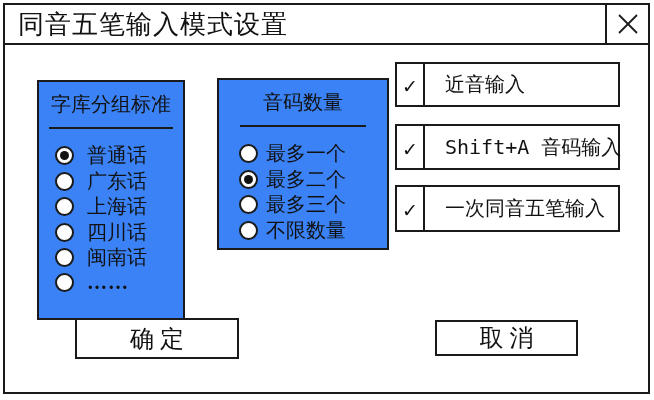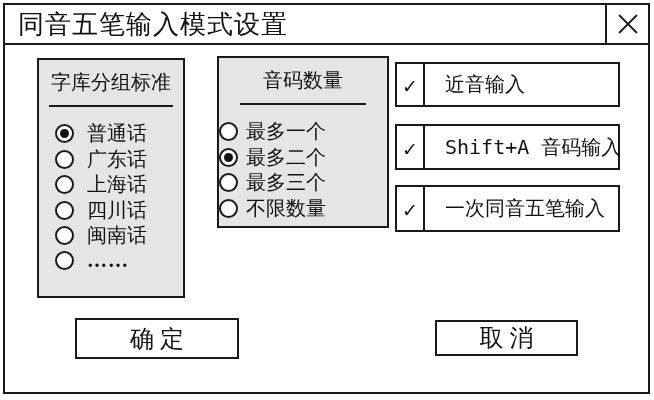--- a/index.html
+++ b/index.html
@@ -36,40 +36,41 @@
     width: 43px;
     border-left: 2px solid #1a1a1a;
     display: flex; align-items: center; justify-content: center;
     cursor: pointer;
   }
 
   
   .groupbox {
     position: absolute;
     border: 2px solid #1a1a1a;
-    background: #e5e5e5;
+    background: #3b82f6;
+    margin-top: 22px;
   }
   .groupbox-dialect { left: 32px; top: 53px; width: 148px; height: 240px; }
   .groupbox-count   { left: 212px; top: 51px; width: 172px; height: 172px; }
   .group-title {
     margin-top: 9px;
     text-align: center;
     font-size: 20px;
     white-space: nowrap;
   }
   .group-rule {
     border: none;
     border-top: 2px solid #1a1a1a;
     margin: 9px 10px 0 10px;
   }
   .groupbox-count .group-rule { margin: 9px 21px 0 21px; }
 
   .option-list { margin-top: 11px; }
   .groupbox-dialect .option-list { padding-left: 16px; }
-  .groupbox-count   .option-list { }
+  .groupbox-count   .option-list { padding-left: 20px; }
   .option-row {
     height: 25.4px;
     display: flex; align-items: flex-end;
     cursor: pointer;
   }
   .radio {
     width: 19px; height: 19px;
     border: 2px solid #1a1a1a;
     border-radius: 50%;
     flex: 0 0 auto;

